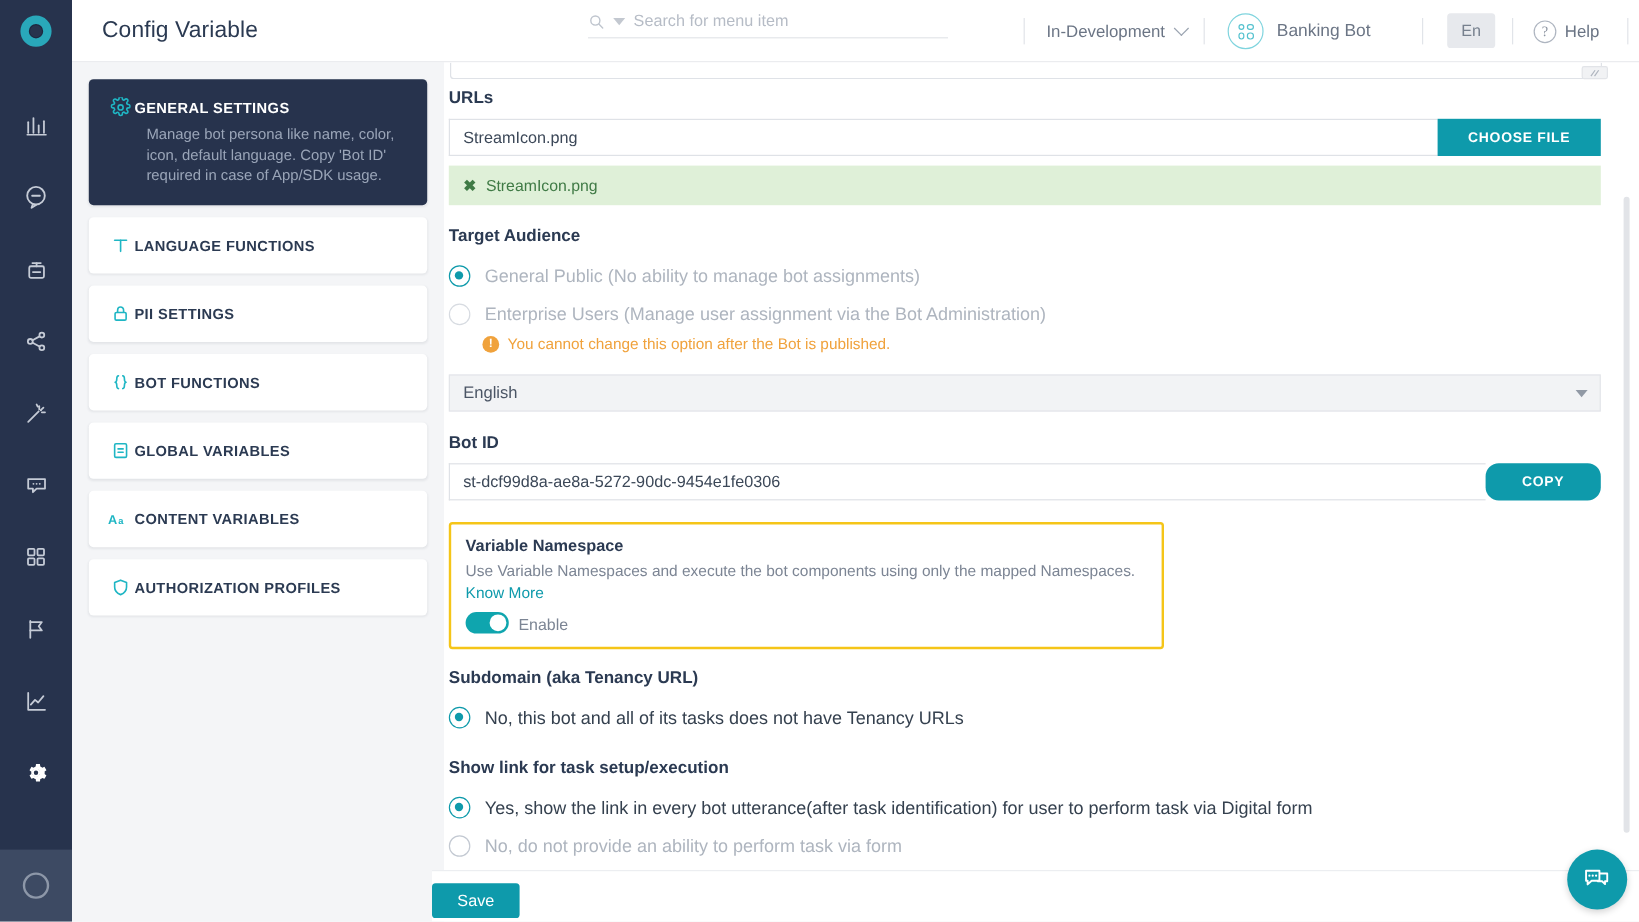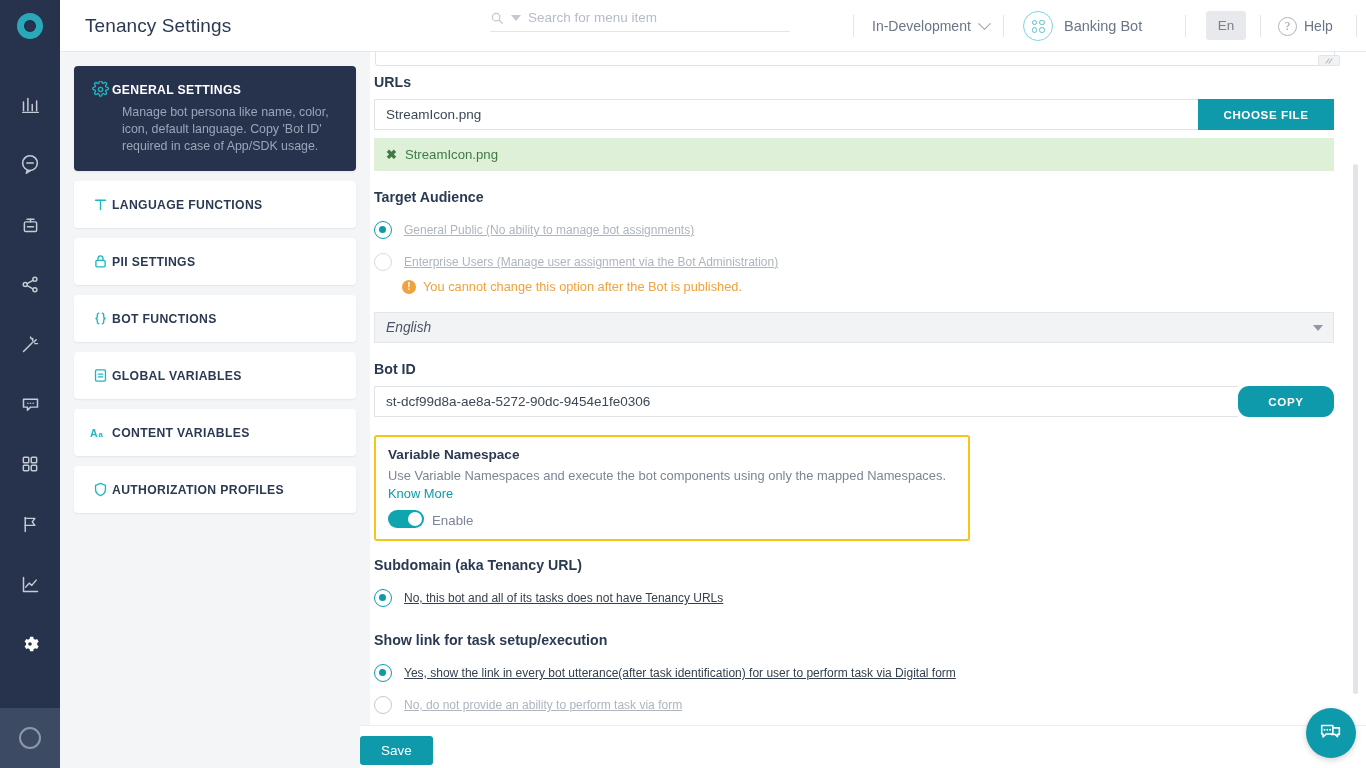--- a/index.html
+++ b/index.html
@@ -193,39 +193,39 @@
   .radio {
     width: 18px; height: 18px; border-radius: 50%; border: 1.6px solid #c3c9d2;
     background: #fff; position: relative; flex: 0 0 18px; cursor: pointer;
   }
   .radio.checked { border-color: #0e9aab; }
   .radio.checked::after {
     content: ""; position: absolute; left: 4px; top: 4px;
     width: 7px; height: 7px; border-radius: 50%; background: #0e9aab;
   }
   .radio.disabled { border-color: #d7dbe1; }
-  .radio-text { font-size: 12px; color: #4b5565; text-decoration: underline; }
+  .radio-text { font-size: 15px; color: #4b5565; }
   .radio-text.muted { color: #aeb5bf; }
   .radio-text.dark { color: #35414f; }
 
   .warn-line {
     display: flex; align-items: center; gap: 7px; margin: 1px 0 0 28px;
     font-size: 12.8px; color: #f0a23c;
   }
   .warn-ico {
     width: 14px; height: 14px; border-radius: 50%; background: #f0a23c;
     color: #fff; font-size: 10px; font-weight: bold;
     display: flex; align-items: center; justify-content: center;
     flex: 0 0 14px;
   }
 
   .select-box {
     width: 960px; height: 31px; background: #f2f3f5; border: 1px solid #e3e5e9;
     display: flex; align-items: center; padding: 0 11px;
-    font-size: 13.8px; color: #4b5565; position: relative; cursor: pointer; font-style: italic;
+    font-size: 13.8px; color: #4b5565; position: relative; cursor: pointer;
   }
   .select-box .arw {
     position: absolute; right: 10px; width: 0; height: 0;
     border-left: 5px solid transparent; border-right: 5px solid transparent;
     border-top: 6px solid #9199a5;
   }
 
   .ns-box {
     width: 596px; border: 2px solid #f5c518; border-radius: 3px;
     padding: 10px 12px 11px 12px; margin-bottom: 16px;
@@ -386,21 +386,21 @@
         </svg>
       </div>
 
     </div>
     <div class="rail-bottom">
       <div class="circ"></div>
     </div>
   </div>
 
   <div class="header">
-    <div class="page-title">Tenancy Settings</div>
+    <div class="page-title">Config Variable</div>
 
     <div class="hdr-search">
       <svg width="14" height="14" viewBox="0 0 24 24">
         <g fill="none" stroke="#bfc5ce" stroke-width="2" stroke-linecap="round">
           <circle cx="10.5" cy="10.5" r="6.5"></circle>
             <path d="M15.5 15.5L21 21"></path>
         </g>
       </svg>
       <span class="caret-dn"></span>
       <input type="text" placeholder="Search for menu item" style="">

